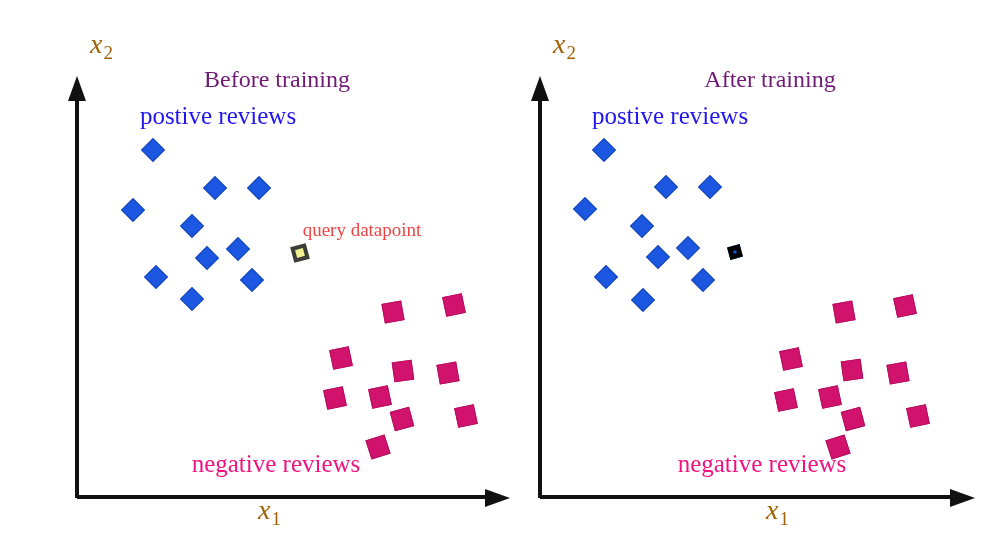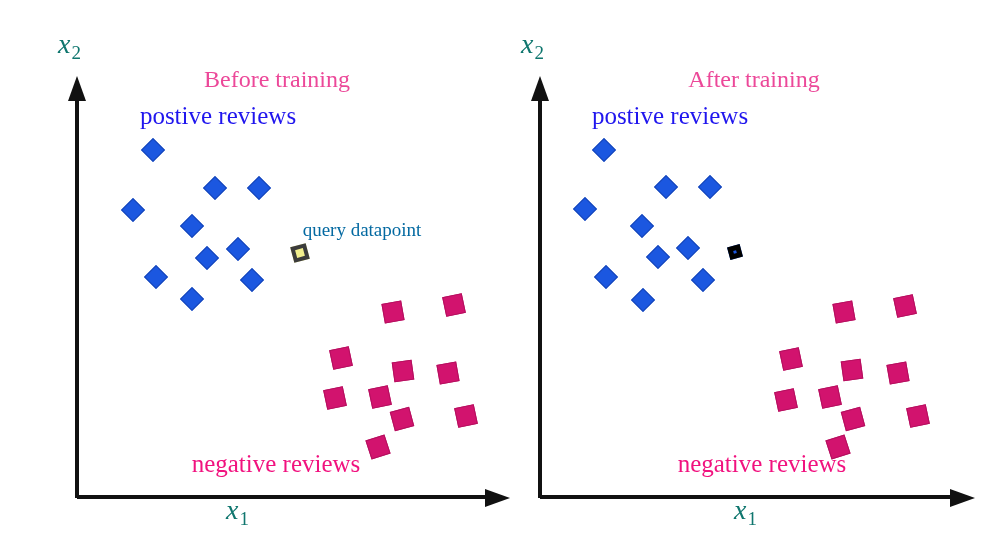--- a/index.html
+++ b/index.html
@@ -7,49 +7,49 @@
     position:relative;
     width:990px;height:557px;
     background:#ffffff;
     font-family:"Liberation Serif", serif;
     overflow:hidden;
   }
   .panel{position:absolute;inset:0;}
   .panel-title{
     position:absolute;
     transform:translateX(-50%);
-    font-size:24px;color:#ec4899;white-space:nowrap;
+    font-size:24px;color:#701a75;white-space:nowrap;
     font-weight:500;
   }
   .axis-line{position:absolute;background:#111;}
   .arrow-up{
     position:absolute;width:0;height:0;
     border-left:9px solid transparent;border-right:9px solid transparent;
     border-bottom:25px solid #111;
   }
   .arrow-right{
     position:absolute;width:0;height:0;
     border-top:9px solid transparent;border-bottom:9px solid transparent;
     border-left:25px solid #111;
   }
   .axis-label{
-    position:absolute;color:#0f766e;white-space:nowrap;
-    font-style:italic;font-size:28px;line-height:1;
+    position:absolute;color:#a16207;white-space:nowrap;
+    font-style:italic;font-size:28px;line-height:1;margin-left:32px;
   }
   .axis-label sub{
     font-style:normal;font-size:19px;
     vertical-align:baseline;position:relative;top:6px;left:1px;
   }
   .cluster-label{
     position:absolute;transform:translateX(-50%);
     font-size:25px;white-space:nowrap;line-height:1.2;
   }
   .query-label{
     position:absolute;transform:translateX(-50%);
-    font-size:19px;color:#0369a1;text-align:center;line-height:23px;white-space:nowrap;
+    font-size:19px;color:#ef4444;text-align:center;line-height:23px;white-space:nowrap;
   }
   .marker{position:absolute;box-sizing:border-box;}
   .diamond{
     width:17px;height:17px;border:1px solid;
     transform:translate(-50%,-50%) rotate(45deg);
   }
   .nsquare{
     width:20px;height:20px;border:1px solid;
   }
   .query-marker{border-style:solid;}
@@ -101,21 +101,21 @@
         <div class="marker nsquare" style="left: 335px; top: 398px; background: rgb(210, 19, 110); border-color: rgb(179, 16, 94); transform: translate(-50%, -50%) rotate(-12deg);"></div>
         <div class="marker nsquare" style="left: 380px; top: 397px; background: rgb(210, 19, 110); border-color: rgb(179, 16, 94); transform: translate(-50%, -50%) rotate(-12deg);"></div>
         <div class="marker nsquare" style="left: 402px; top: 419px; background: rgb(210, 19, 110); border-color: rgb(179, 16, 94); transform: translate(-50%, -50%) rotate(-15deg);"></div>
         <div class="marker nsquare" style="left: 466px; top: 416px; background: rgb(210, 19, 110); border-color: rgb(179, 16, 94); transform: translate(-50%, -50%) rotate(-12deg);"></div>
         <div class="marker nsquare" style="left: 378px; top: 447px; background: rgb(210, 19, 110); border-color: rgb(179, 16, 94); transform: translate(-50%, -50%) rotate(-18deg);"></div>
         <div class="marker query-marker" style="left: 300px; top: 253px; width: 16px; height: 16px; background: rgb(242, 239, 141); border-width: 4px; border-color: rgb(60, 60, 60); transform: translate(-50%, -50%) rotate(-15deg);"></div>
       </div>
   </section>
 
   <section class="panel" id="panel-1">
-    <h2 class="panel-title" style="left:754px;top:46px;">After training</h2>
+    <h2 class="panel-title" style="left:770px;top:46px;">After training</h2>
 
     <div class="axis-label" style="left:521px;top:30px;">
       <span>x</span><sub>2</sub>
     </div>
     <div class="arrow-up" style="left:531px;top:76px;"></div>
     <div class="axis-line" style="left:538.3px;top:96px;width:3.5px;height:402px;"></div>
 
     <div class="axis-line" style="left:540px;top:495.2px;width:412px;height:3.5px;"></div>
     <div class="arrow-right" style="left:950px;top:488.5px;"></div>
     <div class="axis-label" style="left:734px;top:496px;">

